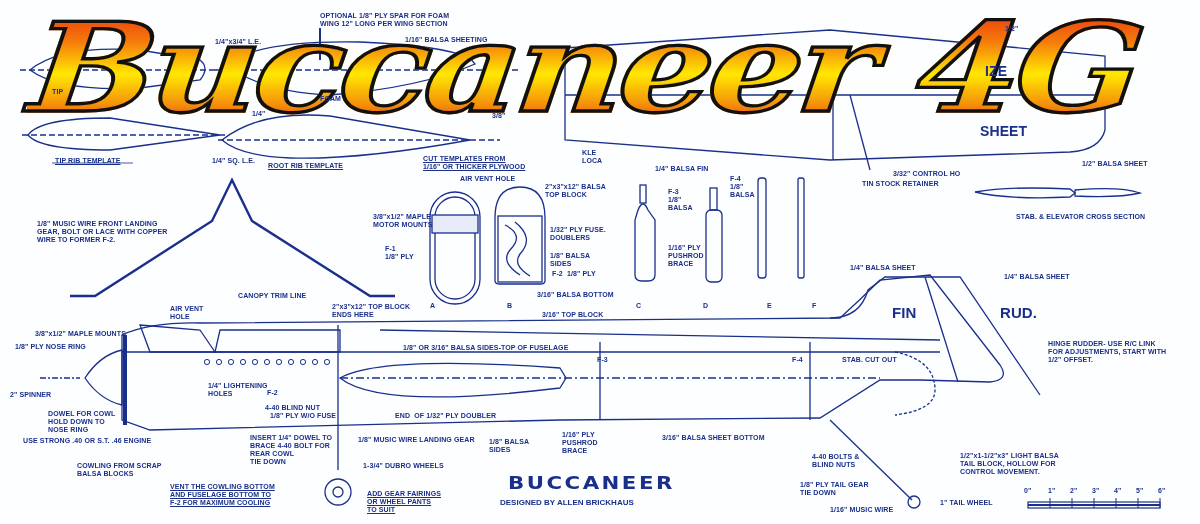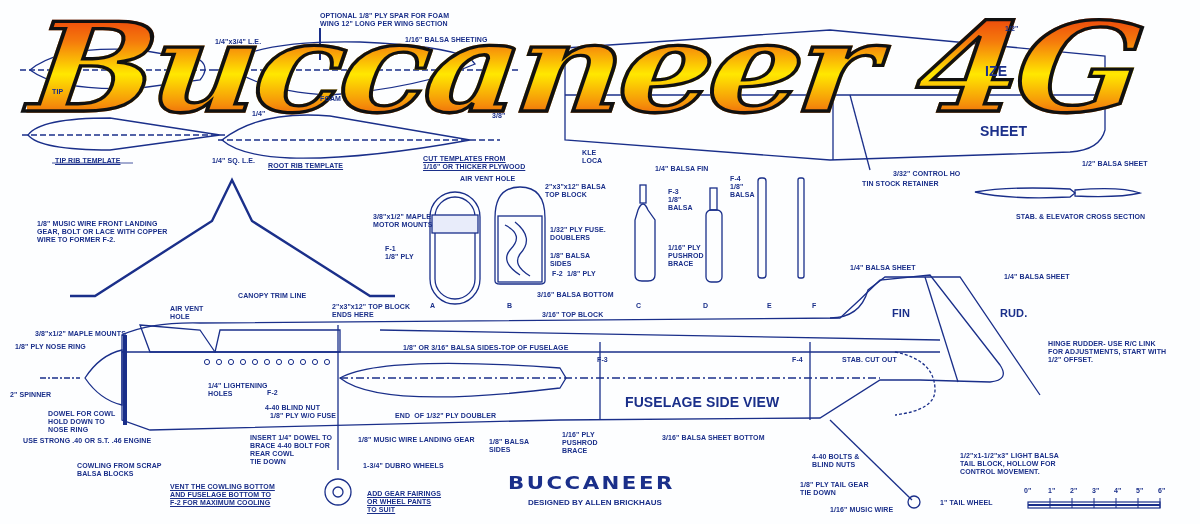--- a/index.html
+++ b/index.html
@@ -1,23 +1,23 @@
 <!DOCTYPE html>
 <html><head>
 <meta charset="utf-8">
 <style>
   html,body{margin:0;padding:0;background:#fff;}
   #plan{position:relative;width:1200px;height:524px;overflow:hidden;background:#fdfeff;font-family:"Liberation Sans",sans-serif;color:#1a2f8a;}
   #plan svg.drawing{position:absolute;left:0;top:0;}
   .lbl{position:absolute;font-family:"Liberation Sans",sans-serif;font-weight:bold;font-size:7px;line-height:8px;color:#1a2f8a;white-space:pre;letter-spacing:0.1px;}
   .lbl.u{text-decoration:underline;}
   .big{font-size:14px;line-height:18px;}
-  .fin{font-size:11px;line-height:16px;}
+  .fin{font-size:15px;line-height:16px;}
   .brand{position:absolute;left:508px;top:473px;font-family:"DejaVu Sans",sans-serif;font-weight:bold;font-size:17px;letter-spacing:2px;color:#1a2f8a;transform:scaleX(1.25);transform-origin:left;}
-  .designer{position:absolute;left:528px;top:498px;font-weight:bold;font-size:8px;color:#1a2f8a;}
+  .designer{position:absolute;left:500px;top:498px;font-weight:bold;font-size:8px;color:#1a2f8a;}
   .title{position:absolute;left:38px;top:2px;font-family:"DejaVu Serif",serif;font-weight:bold;font-style:italic;font-size:150px;line-height:160px;letter-spacing:-6px;
     background:linear-gradient(180deg,#e8280c 0%,#f57a0c 30%,#ffe800 55%,#f5900a 78%,#e42a0a 100%);
     -webkit-background-clip:text;background-clip:text;color:transparent;
     -webkit-text-stroke:4px #111;transform:skewX(-6deg) scaleY(0.82);transform-origin:left top;}
   .scale{position:absolute;left:1026px;top:490px;}
 </style>
 </head>
 <body>
 
 <div id="plan">
@@ -225,21 +225,20 @@
 TO SUIT</div>
 <div class="lbl" style="left:489px;top:438px">1/8" BALSA
 SIDES</div>
 <div class="lbl" style="left:562px;top:431px">1/16" PLY
 PUSHROD
 BRACE</div>
 <div class="lbl" style="left:662px;top:434px">3/16" BALSA SHEET BOTTOM</div>
 <div class="lbl" style="left:267px;top:389px">F-2</div>
 <div class="lbl" style="left:597px;top:356px">F-3</div>
 <div class="lbl" style="left:792px;top:356px">F-4</div>
-<div class="lbl big" style="left:625px;top:393px">FUSELAGE SIDE VIEW</div>
 <div class="lbl" style="left:842px;top:356px">STAB. CUT OUT</div>
 <div class="lbl" style="left:812px;top:453px">4-40 BOLTS &amp;
 BLIND NUTS</div>
 <div class="lbl" style="left:800px;top:481px">1/8" PLY TAIL GEAR
 TIE DOWN</div>
 <div class="lbl" style="left:830px;top:506px">1/16" MUSIC WIRE</div>
 <div class="lbl" style="left:940px;top:499px">1" TAIL WHEEL</div>
 <div class="lbl" style="left:960px;top:452px">1/2"x1-1/2"x3" LIGHT BALSA
 TAIL BLOCK, HOLLOW FOR
 CONTROL MOVEMENT.</div>

